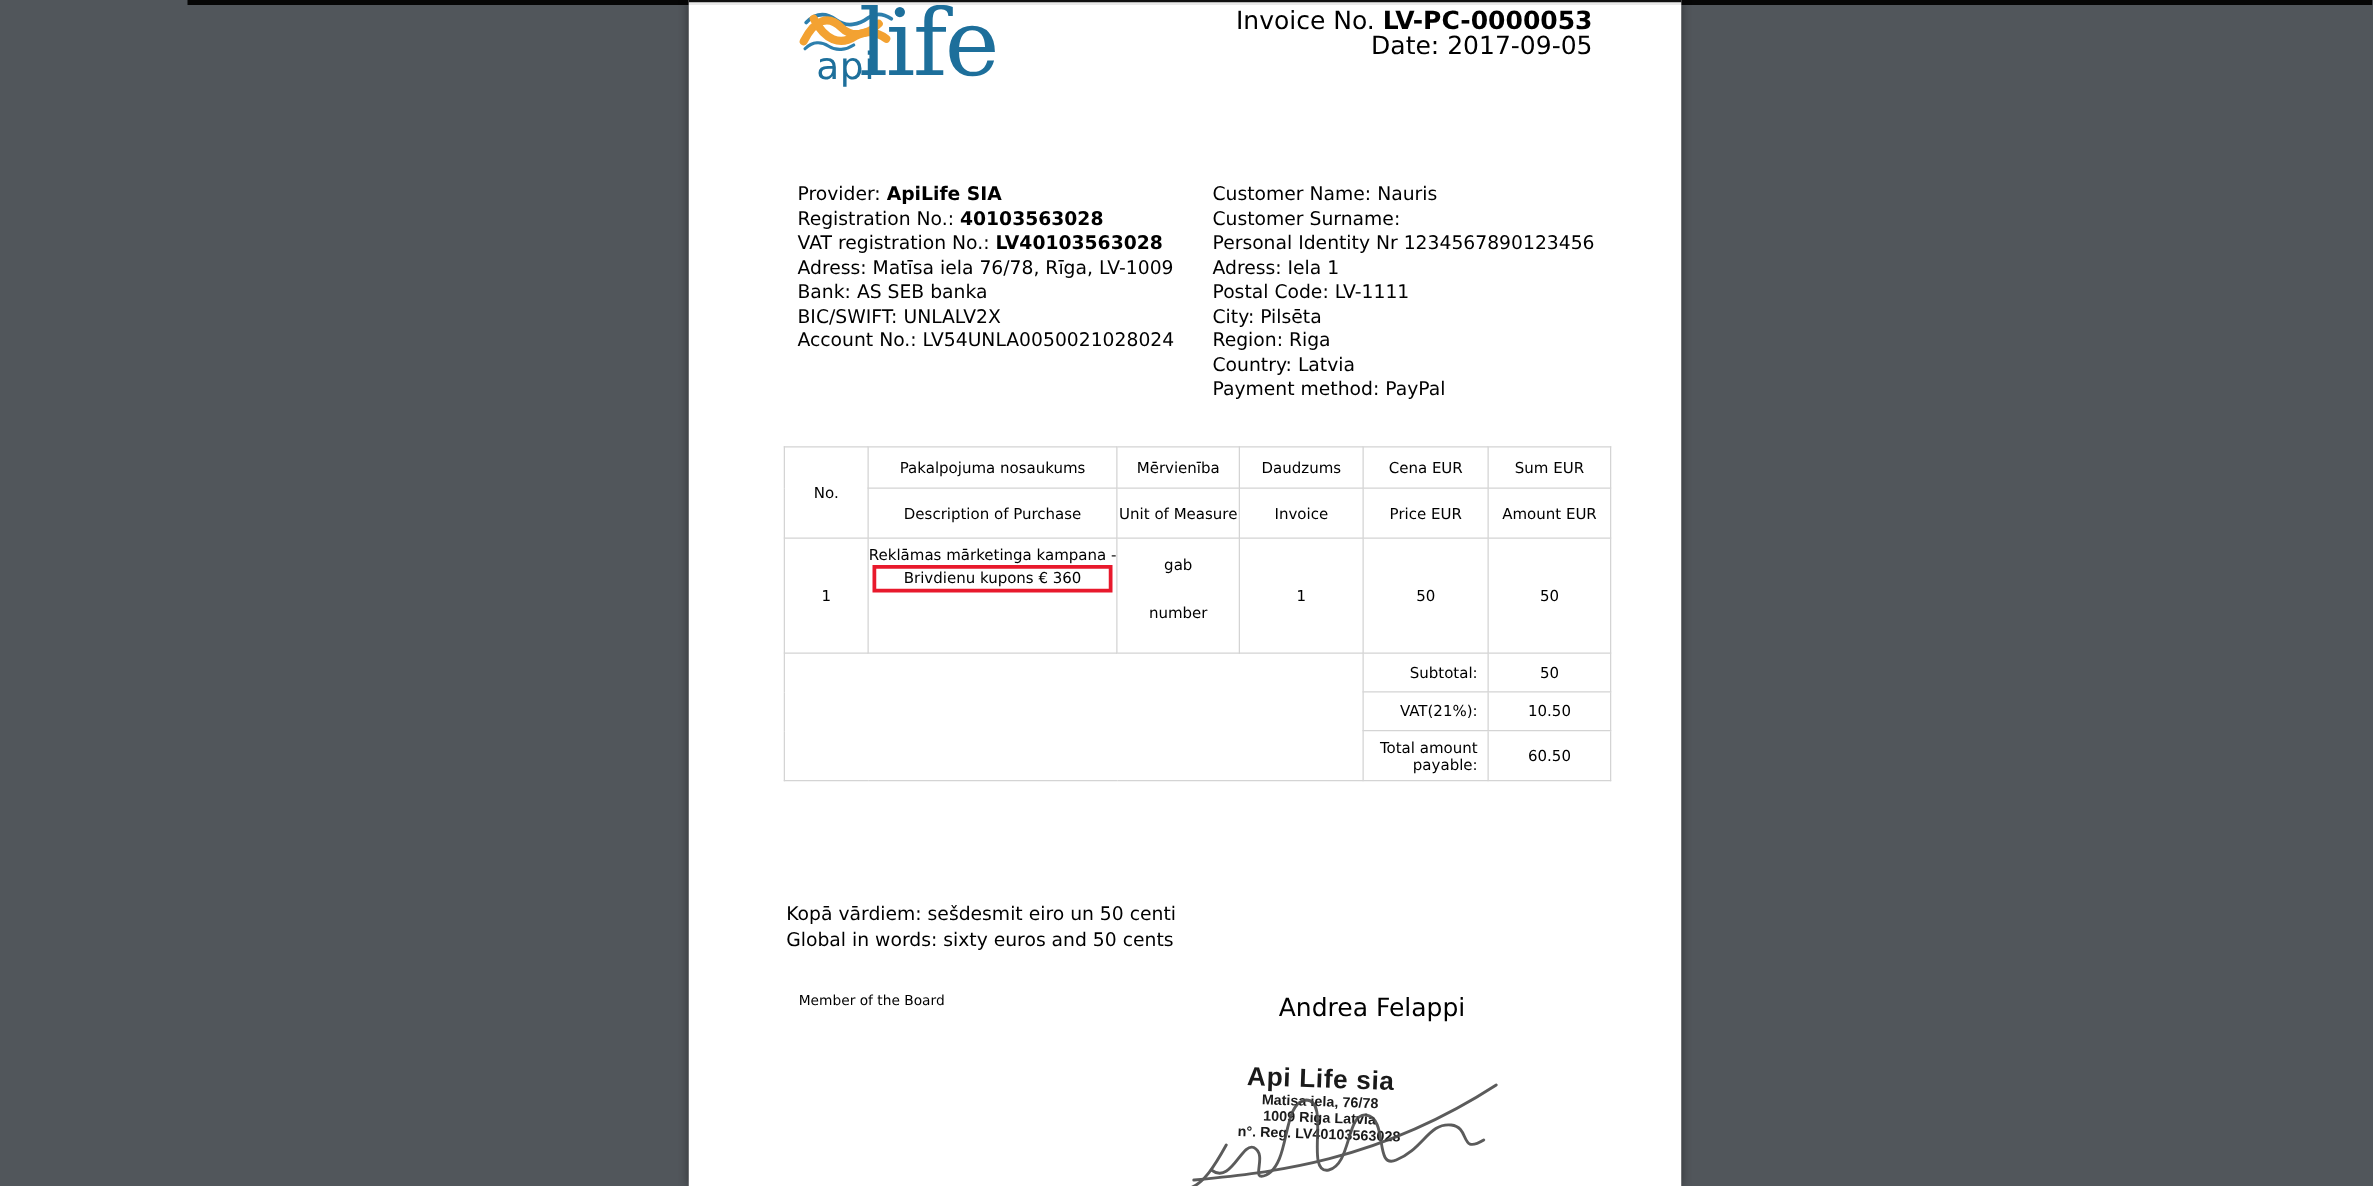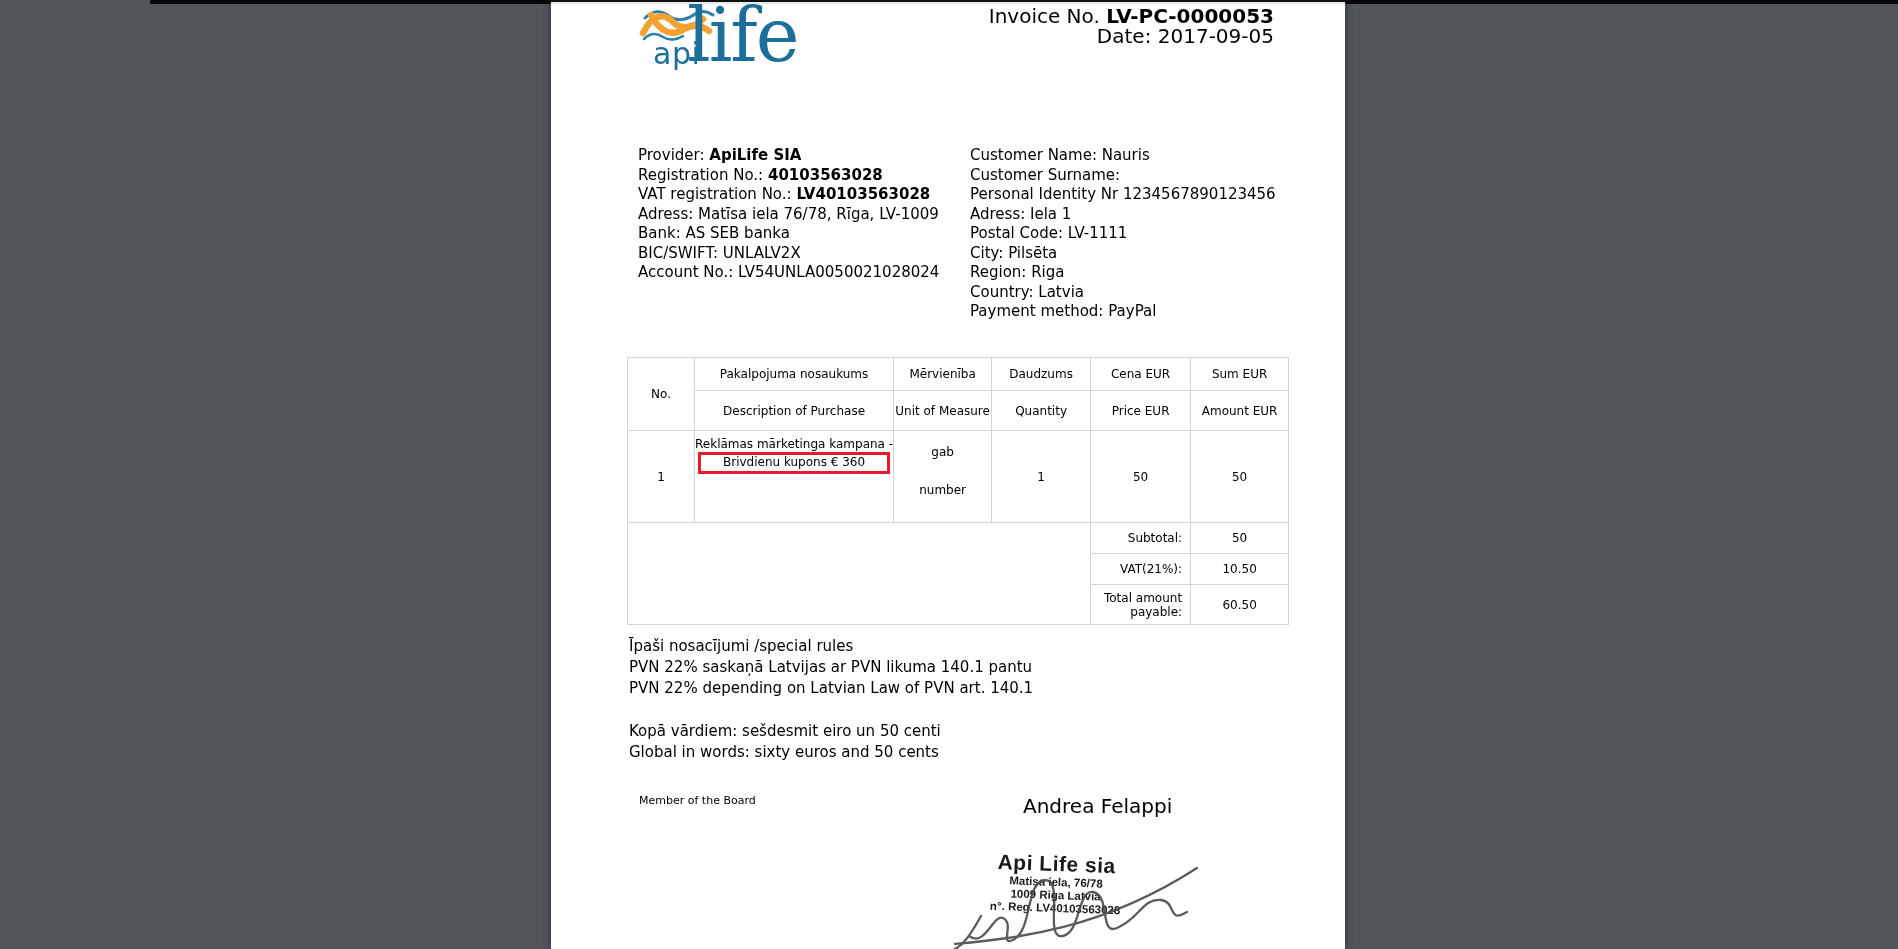--- a/index.html
+++ b/index.html
@@ -162,21 +162,21 @@
         <td rowspan="2">No.</td>
         <td>Pakalpojuma nosaukums</td>
         <td>Mērvienība</td>
         <td>Daudzums</td>
         <td>Cena EUR</td>
         <td>Sum EUR</td>
       </tr>
       <tr class="h2">
         <td>Description of Purchase</td>
         <td>Unit of Measure</td>
-        <td>Quantity</td>
+        <td>Invoice</td>
         <td>Price EUR</td>
         <td>Amount EUR</td>
       </tr>
       <tr class="body-row">
         <td>1</td>
         <td class="cell-desc">
           <div class="desc-l1">Reklāmas mārketinga kampana -</div>
           <span class="desc-box">Brivdienu kupons € 360</span>
         </td>
         <td class="cell-unit">
@@ -196,25 +196,20 @@
         <td class="tot-label">VAT(21%):</td>
         <td>10.50</td>
       </tr>
       <tr class="t3">
         <td class="tot-label">Total amount payable:</td>
         <td>60.50</td>
       </tr>
     </tbody>
   </table>
 
-  <div class="special">
-    <div>Īpaši nosacījumi /special rules</div>
-    <div>PVN 22% saskaņā Latvijas ar PVN likuma 140.1 pantu</div>
-    <div>PVN 22% depending on Latvian Law of PVN art. 140.1</div>
-  </div>
 
   <div class="words">
     <div>Kopā vārdiem: sešdesmit eiro un 50 centi</div>
     <div>Global in words: sixty euros and 50 cents</div>
   </div>
 
   <div class="board">Member of the Board</div>
   <div class="signer">Andrea Felappi</div>
 
   <div class="stamp">

